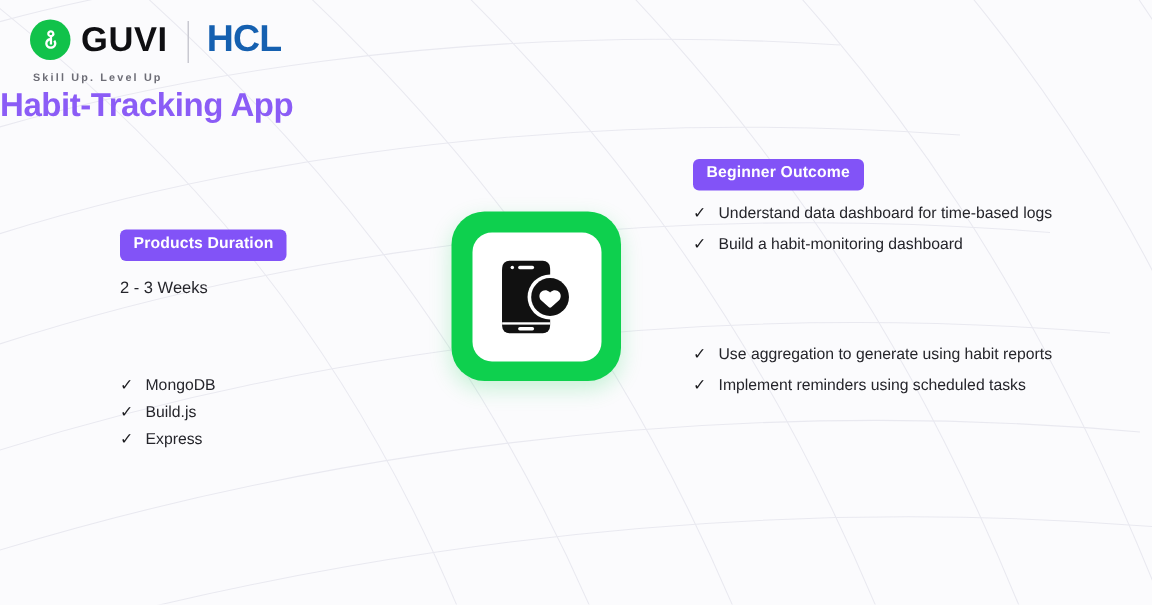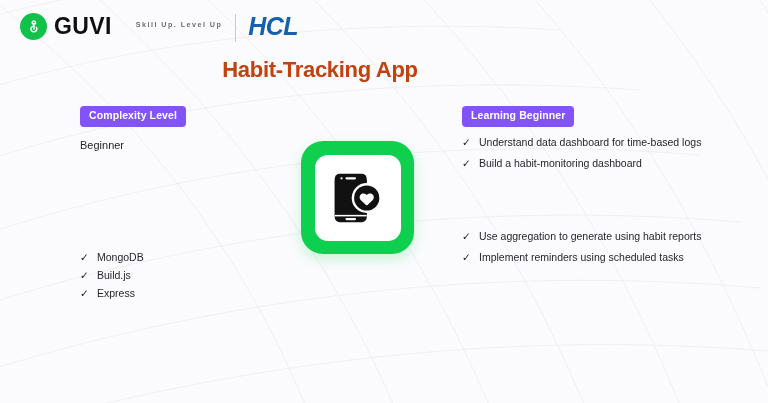--- a/index.html
+++ b/index.html
@@ -36,23 +36,22 @@
   
   .brand {
     position: absolute;
     left: 20px;
     top: 13px;
     display: flex;
     align-items: flex-start;
   }
   .brand-guvi {
     display: flex;
-    flex-direction: row;
+    flex-direction: column;
     align-items: flex-start;
-    gap: 12px;
   }
   .brand-guvi-row {
     display: flex;
     align-items: center;
     gap: 7px;
   }
   .guvi-mark {
     width: 27px;
     height: 27px;
     border-radius: 50%;
@@ -63,54 +62,53 @@
   }
   .guvi-word {
     font-size: 23px;
     font-weight: 700;
     letter-spacing: 0.4px;
     color: #0f0f12;
     line-height: 1;
   }
   .brand-tagline {
     margin-top: 7px;
-    margin-left: 12px;
+    margin-left: 2px;
     font-size: 7.2px;
     letter-spacing: 1.45px;
     color: #6d6d76;
     font-weight: 600;
     white-space: nowrap;
   }
   .brand-divider {
     width: 1px;
     height: 28px;
     background: #c9c9d1;
     margin: 1px 12px 0 13px;
   }
   .brand-hcl {
     font-size: 25px;
     font-weight: 700;
-    font-style: italic;
     color: #1560b0;
     letter-spacing: -0.6px;
     line-height: 1;
     margin-top: 1px;
   }
 
   
   .deck-title {
     position: absolute;
     top: 57px;
     left: 0;
     width: 640px;
-    text-align: center;
+    text-align: left;
     font-size: 22px;
     font-weight: 700;
     letter-spacing: -0.3px;
-    color: #c2410c;
+    color: #8b5cf6;
   }
 
   
   .col {
     position: absolute;
   }
   .col-left  { left: 80px;  top: 105px; width: 215px; }
   .col-right { left: 462px; top: 105px; width: 260px; }
 
   .section { margin-bottom: 0; }
@@ -226,27 +224,27 @@
       <div class="brand-tagline">Skill Up. Level Up</div>
     </div>
     <div class="brand-divider"></div>
     <div class="brand-hcl">HCL</div>
   </div>
 
   <div class="deck-title">Habit-Tracking App</div>
 
   <div class="col col-left">
 
+
+    <div class="gap-complexity"></div>
+
     <div class="section">
-      <span class="badge">Complexity Level</span>
-      <div class="plain-value">Beginner</div>
-    </div>
-
-    <div class="gap-complexity"></div>
-
+      <span class="badge">Products Duration</span>
+      <div class="plain-value">2 - 3 Weeks</div>
+    </div>
 
     <div class="gap-duration"></div>
 
     <div class="section">
       <ul class="check-list tight">
         <li>
           <span class="check-icon">✓</span>
           <span class="check-text">MongoDB</span>
         </li>
         <li>
@@ -275,21 +273,21 @@
         <circle cx="41" cy="32" r="15.5" fill="#ffffff"></circle>
         <circle cx="41" cy="32" r="13" fill="#111111"></circle>
         <path d="M41 39.4c-.3 0-.6-.1-.8-.3l-5.2-4.7c-1.6-1.5-1.8-4-.4-5.7 1.5-1.8 4.2-1.9 5.9-.3l.5.5.5-.5c1.7-1.6 4.4-1.5 5.9.3 1.4 1.7 1.2 4.2-.4 5.7l-5.2 4.7c-.2.2-.5.3-.8.3z" fill="#ffffff"></path>
       </svg>
     </div>
   </div>
 
   <div class="col col-right">
 
     <div class="section">
-      <span class="badge">Learning Beginner</span>
+      <span class="badge">Beginner Outcome</span>
       <ul class="check-list">
         <li>
           <span class="check-icon">✓</span>
           <span class="check-text">Understand data dashboard for time-based logs</span>
         </li>
         <li>
           <span class="check-icon">✓</span>
           <span class="check-text">Build a habit-monitoring dashboard</span>
         </li>
       </ul>

